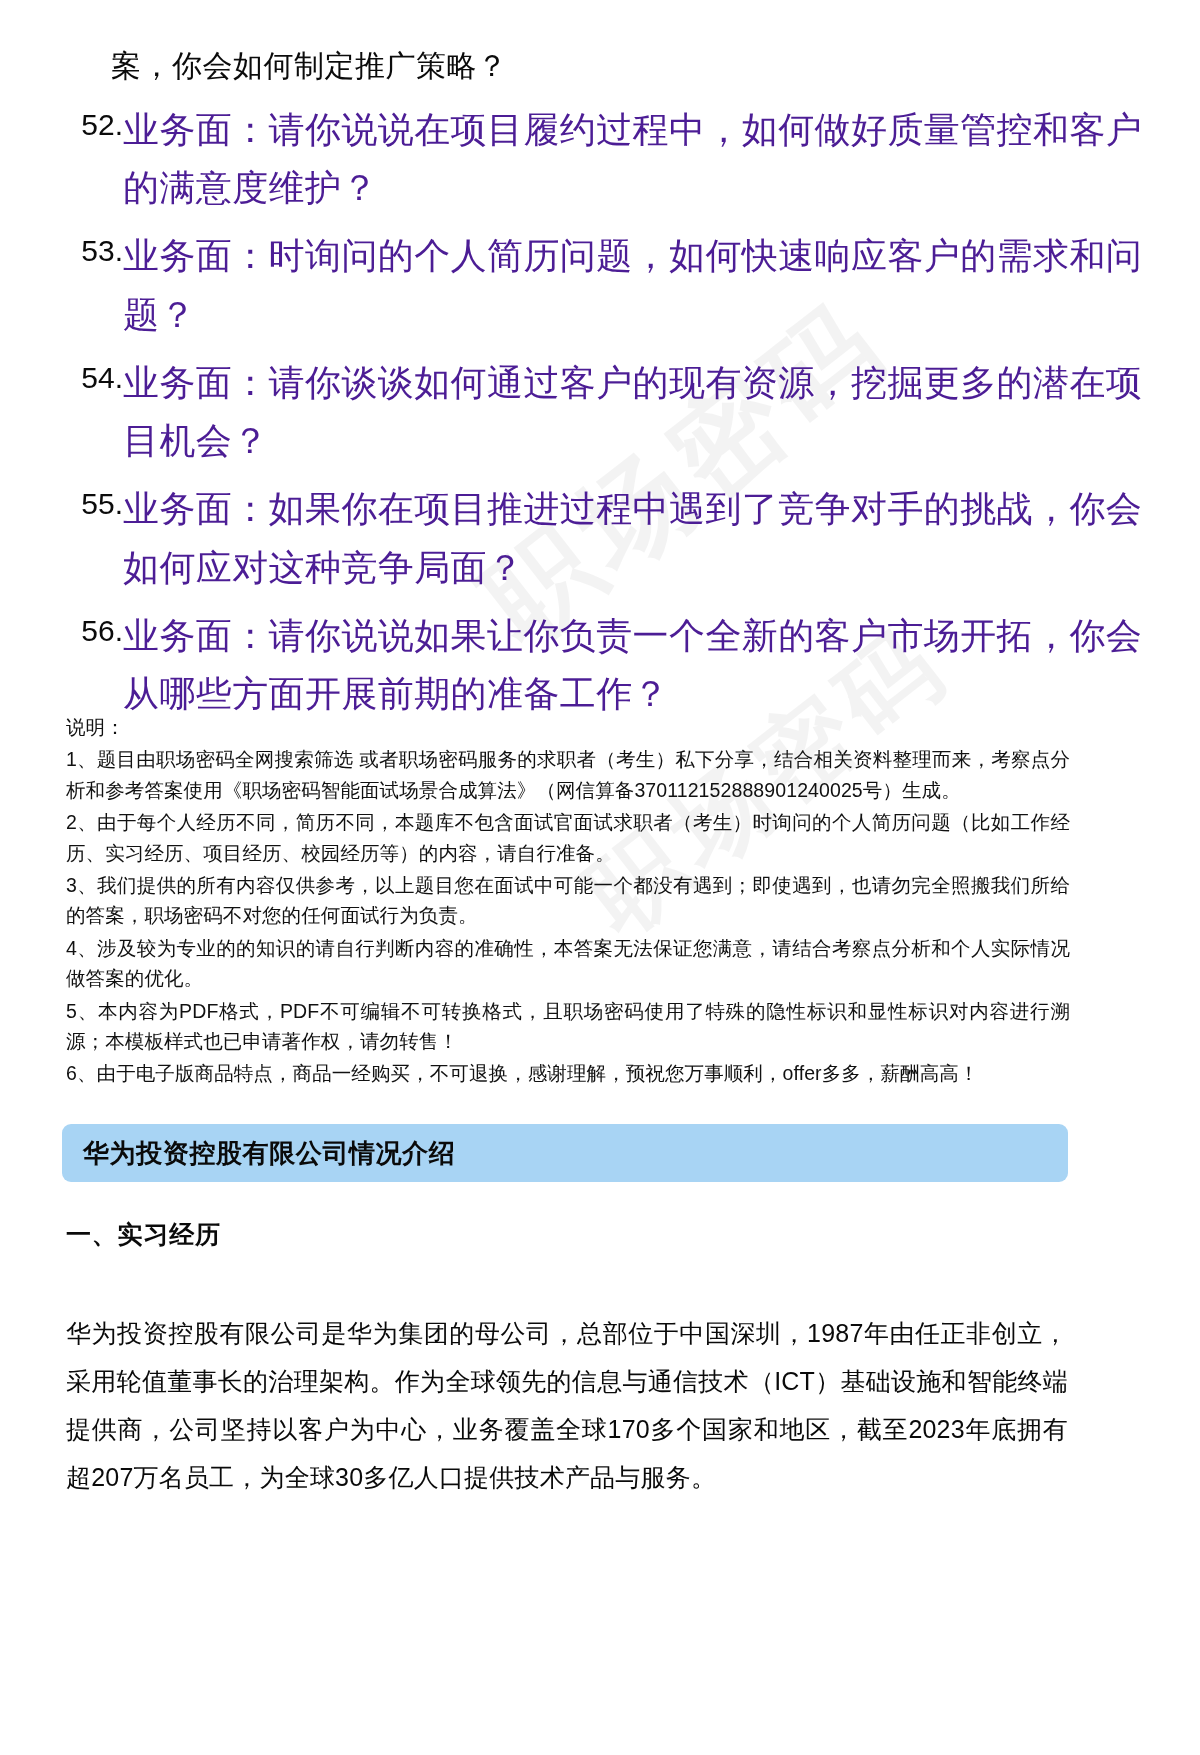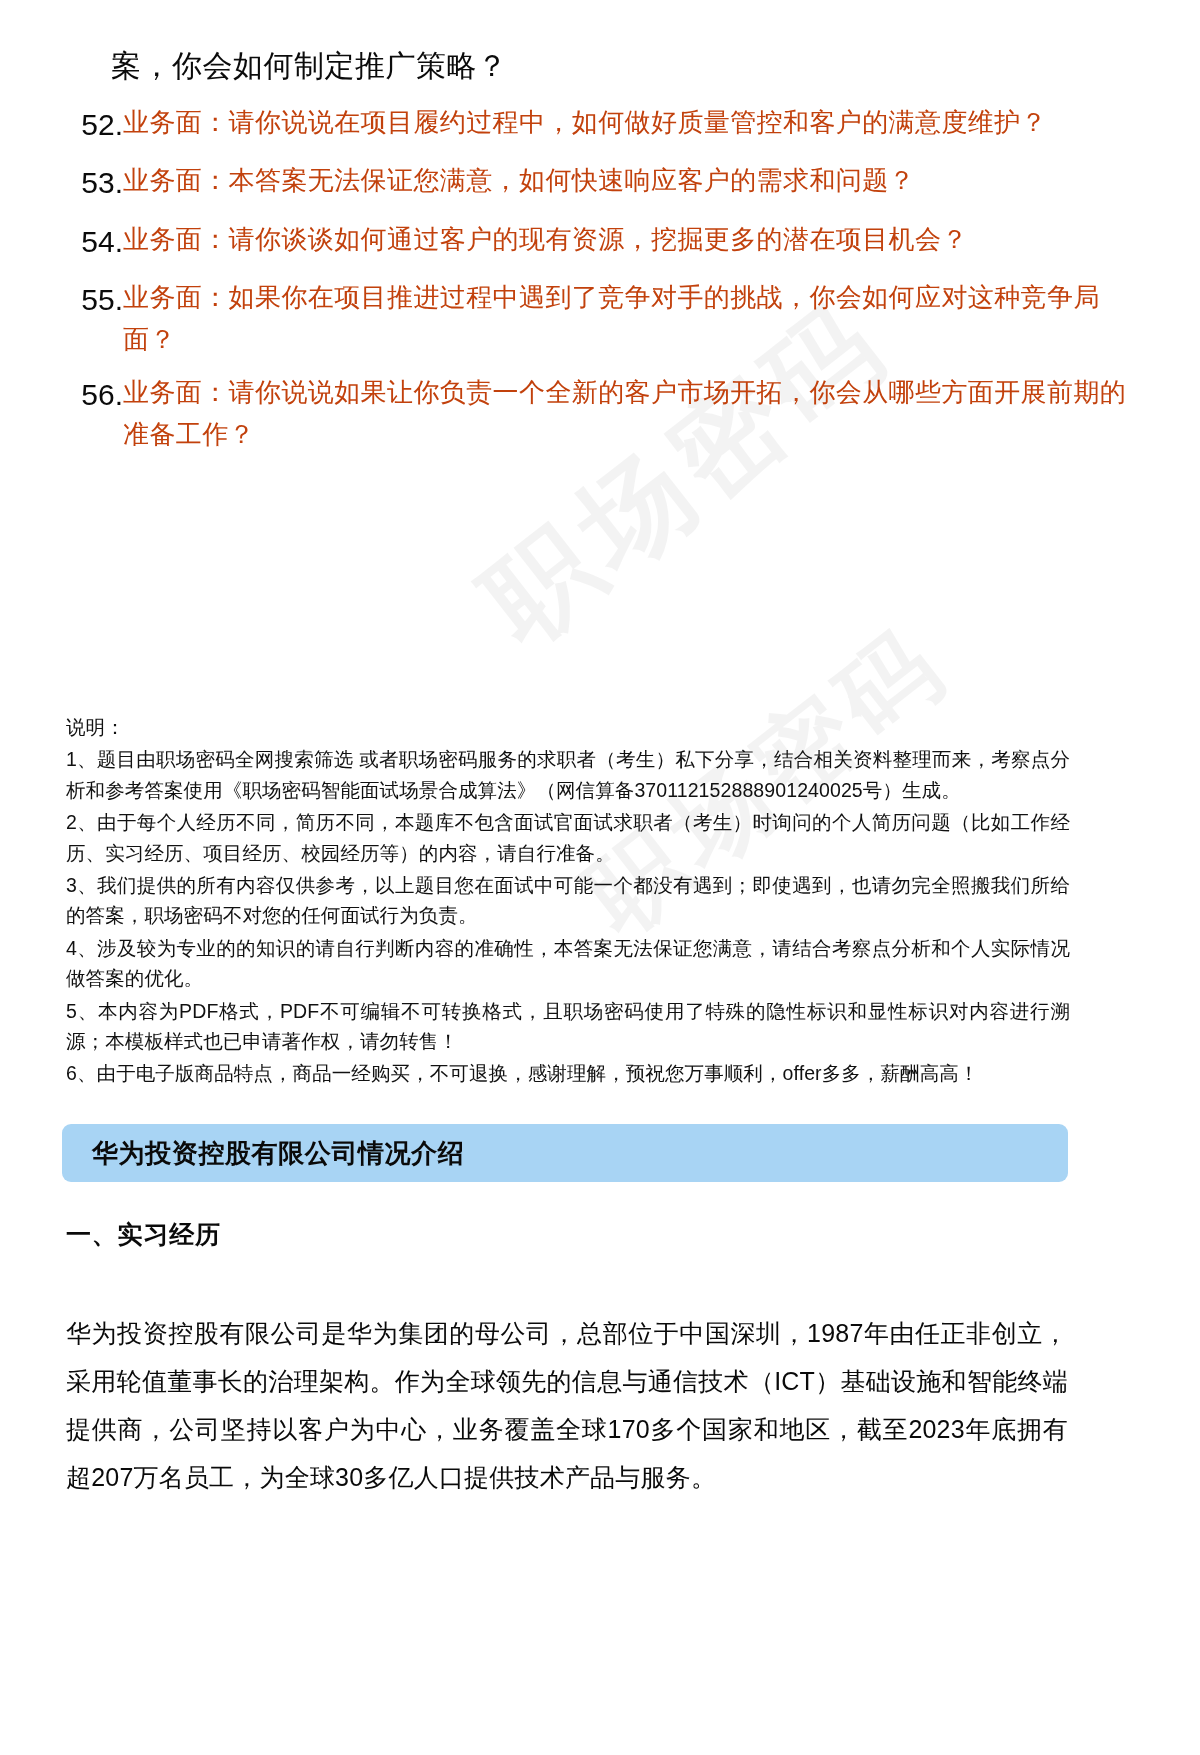--- a/index.html
+++ b/index.html
@@ -87,24 +87,24 @@
     text-align: right;
     padding-left: 58px;
     box-sizing: content-box;
     font-size: 30px;
     line-height: 1.62;
     color: #0b0b0b;
   }
   .q-text {
     flex: 1 1 auto;
     padding-left: 0px;
-    font-size: 26px;
+    font-size: 36px;
     line-height: 1.62;
     letter-spacing: 0.4px;
-    color: #c2410c;
+    color: #4c1d95;
   }
 
   
   #notes-block {
     position: absolute;
     left: 66px;
     top: 712px;
     width: 1012px;
     font-size: 19.5px;
     line-height: 1.56;
@@ -124,21 +124,21 @@
   #section-banner {
     position: absolute;
     left: 62px;
     top: 1124px;
     width: 1006px;
     height: 58px;
     border-radius: 9px;
     display: flex;
     align-items: center;
     box-sizing: border-box;
-    padding-left: 30px;
+    padding-left: 21px;
   }
   #section-banner .banner-text {
     font-size: 26px;
     font-weight: 700;
     color: #0a0a0a;
     letter-spacing: 0.6px;
   }
 
   
   #content-body {
@@ -192,21 +192,21 @@
 
     <p class="q-continuation">案，你会如何制定推广策略？</p>
 
     <div class="q-item">
       <div class="q-num">52.</div>
       <div class="q-text">业务面：请你说说在项目履约过程中，如何做好质量管控和客户的满意度维护？</div>
     </div>
 
     <div class="q-item">
       <div class="q-num">53.</div>
-      <div class="q-text">业务面：本答案无法保证您满意，如何快速响应客户的需求和问题？</div>
+      <div class="q-text">业务面：时询问的个人简历问题，如何快速响应客户的需求和问题？</div>
     </div>
 
     <div class="q-item">
       <div class="q-num">54.</div>
       <div class="q-text">业务面：请你谈谈如何通过客户的现有资源，挖掘更多的潜在项目机会？</div>
     </div>
 
     <div class="q-item">
       <div class="q-num">55.</div>
       <div class="q-text">业务面：如果你在项目推进过程中遇到了竞争对手的挑战，你会如何应对这种竞争局面？</div>

